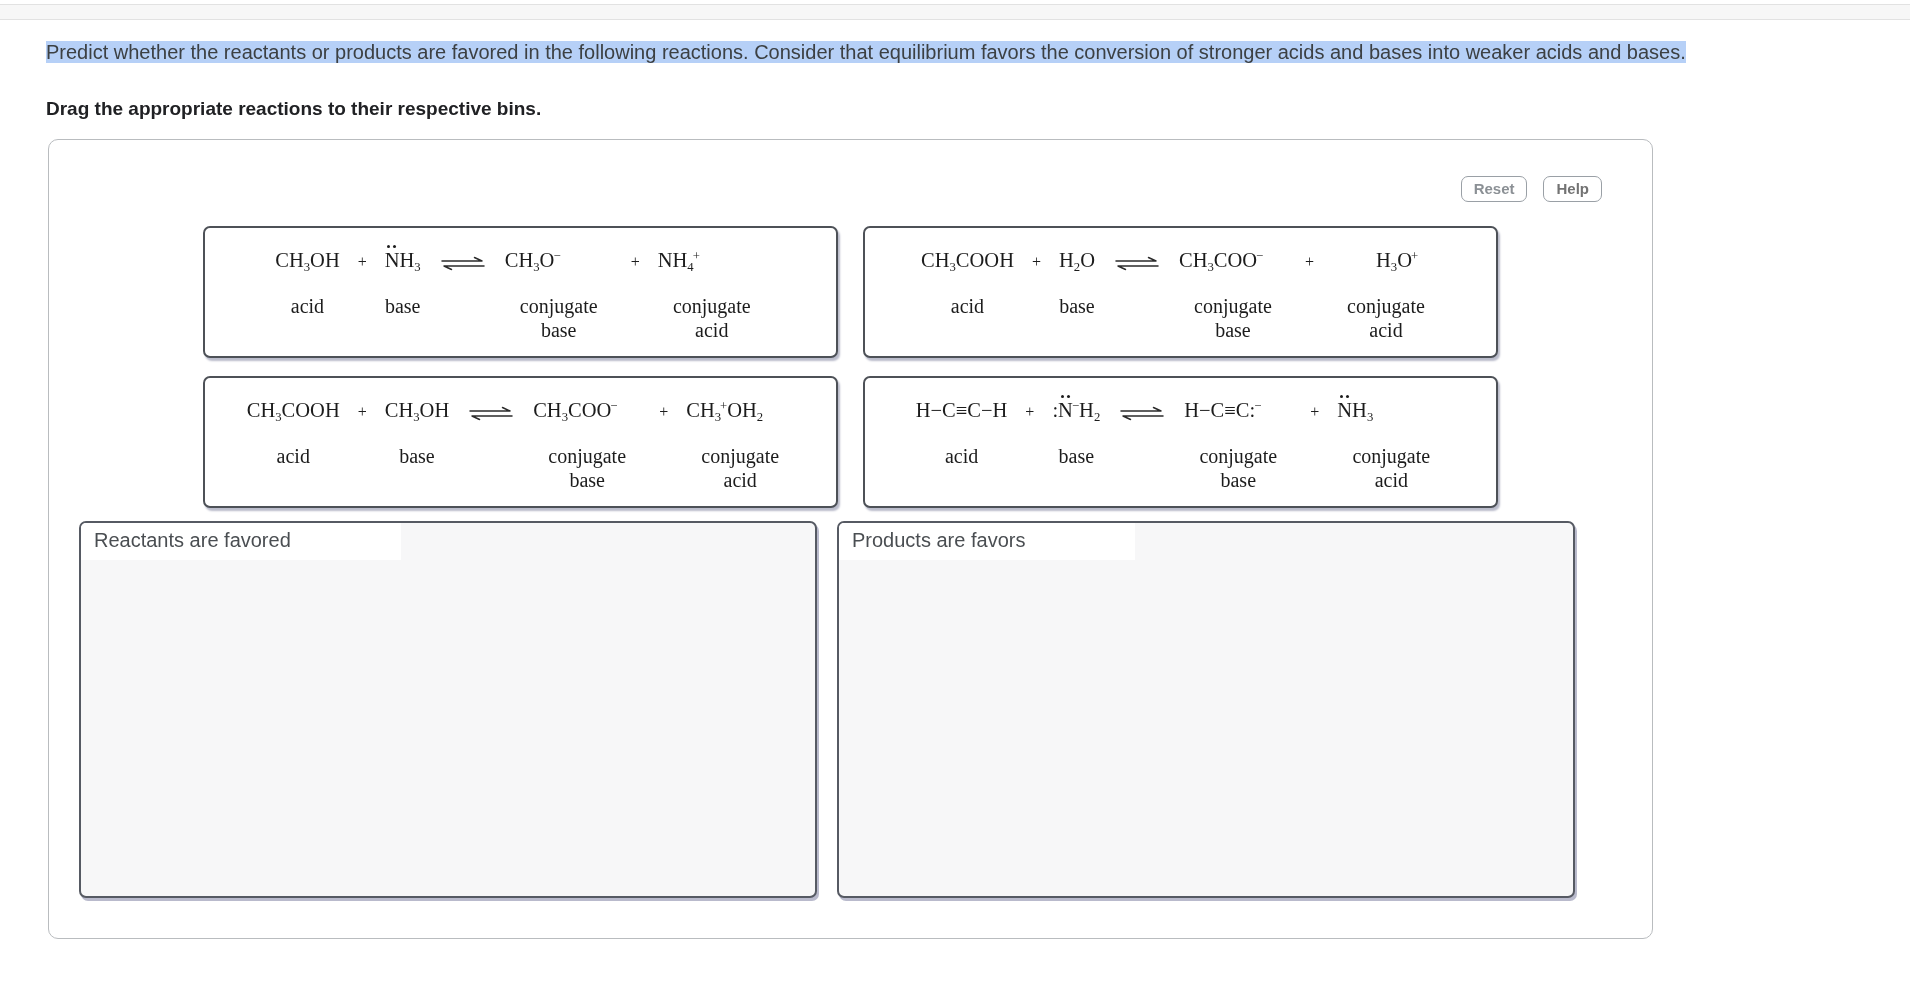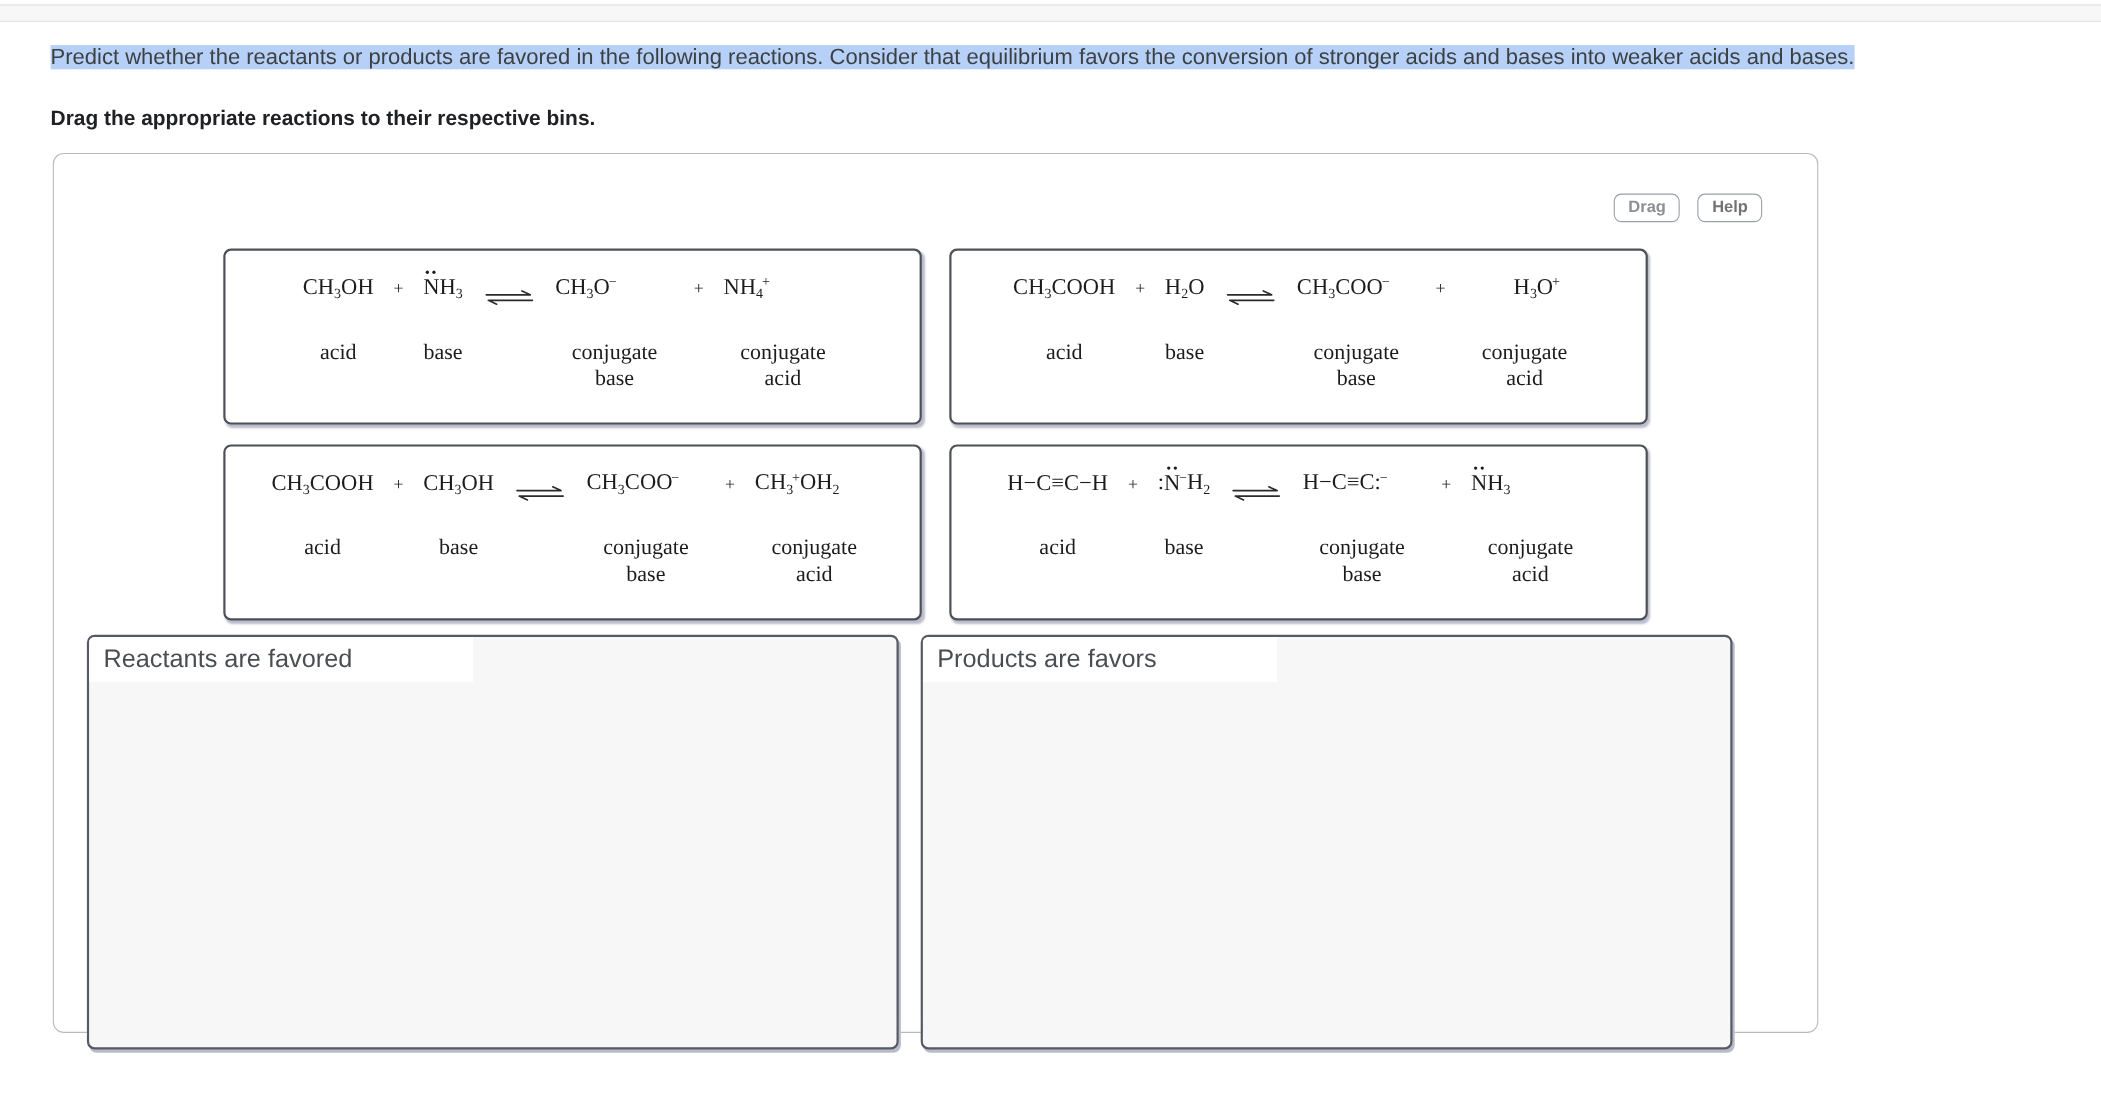--- a/index.html
+++ b/index.html
@@ -29,21 +29,21 @@
   .toolbar { display:flex; justify-content:flex-end; gap:16px; padding:36px 50px 0 0; }
   .btn { background:#fff; border:1px solid #9aa0a6; border-radius:7px;
          padding:3px 12px 4px; font-size:15px; font-weight:bold;
          font-family:"Liberation Sans", sans-serif; cursor:pointer; }
   .btn.reset { color:#8b9095; }
   .btn.help  { color:#737373; }
 
   
   .tiles { margin:24px 0 0 154px; display:grid;
            grid-template-columns:635px 635px; column-gap:25px; row-gap:18px; }
-  .tile { width:635px; height:160px; background:#fff; border:2px solid #4d5157;
+  .tile { width:635px; height:132px; background:#fff; border:2px solid #4d5157;
           border-radius:7px; box-shadow:2px 3px 2px #babccb;
           display:grid; justify-content:center; column-gap:18px;
           align-items:baseline; padding-top:21px; cursor:grab;
           font-family:"Liberation Serif", serif; color:#1c1c1c; }
   .sp   { font-size:20.5px; white-space:nowrap; grid-row:1; }
   .sp sub { font-size:0.62em; vertical-align:-0.3em; }
   .sp sup { font-size:0.62em; vertical-align:0.55em; margin-left:-1px; }
   .lp { position:relative; display:inline-block; }
   .lp::before { content:""; position:absolute; top:-4px; left:calc(50% - 5px);
                 width:3px; height:3px; border-radius:50%; background:#1c1c1c;
@@ -51,38 +51,38 @@
   .plus { grid-row:1; font-size:16px; align-self:baseline; }
   .eqarrow { grid-row:1; align-self:center; transform:translateY(-3px); }
   .lbl { grid-row:2; margin-top:6px; font-size:20px; text-align:center;
          line-height:24px; max-width:5.4em; justify-self:center; }
 
   
   .bins { margin:13px 0 0 30px; display:flex; gap:20px; }
   .bin { width:738px; height:377px; background:#f7f7f8; border:2px solid #565a63;
          border-radius:7px; box-shadow:2px 3px 0 #b9bacc; overflow:hidden; }
   .bin-label { display:inline-block; background:#ffffff; color:#4a4e52;
-               font-size:23px; padding:6px 110px 8px 13px; }
+               font-size:20px; padding:6px 110px 8px 13px; }
 </style>
 </head>
 <body>
 
 <div class="top-band"></div>
 
 <div class="content">
 
   <p class="question"><span class="hl">Predict whether the reactants or products are favored in the following reactions. Consider that equilibrium favors the conversion of stronger acids and bases into weaker acids and bases.</span></p>
 
   <p class="instruction">Drag the appropriate reactions to their respective bins.</p>
 
 
   <div class="panel">
 
     <div class="toolbar">
-      <button class="btn reset">Drag</button>
+      <button class="btn reset">Reset</button>
       <button class="btn help">Help</button>
     </div>
 
     <div class="tiles" id="tiles">
         <div class="tile">
           <span class="sp" style="grid-column: 1;"><span>CH</span><sub>3</sub><span>OH</span></span>
           <span class="plus" style="grid-column: 2;">+</span>
           <span class="sp" style="grid-column: 3;"><span class="lp">N</span><span>H</span><sub>3</sub></span>
           <span class="eqarrow" style="grid-column: 4;"><svg width="48" height="15" viewBox="0 0 48 15" fill="none" stroke="#2b2b2b" stroke-width="1.5" stroke-linecap="round">
               <path d="M3 5 H43 M43 5 L35.5 1.5"></path>

